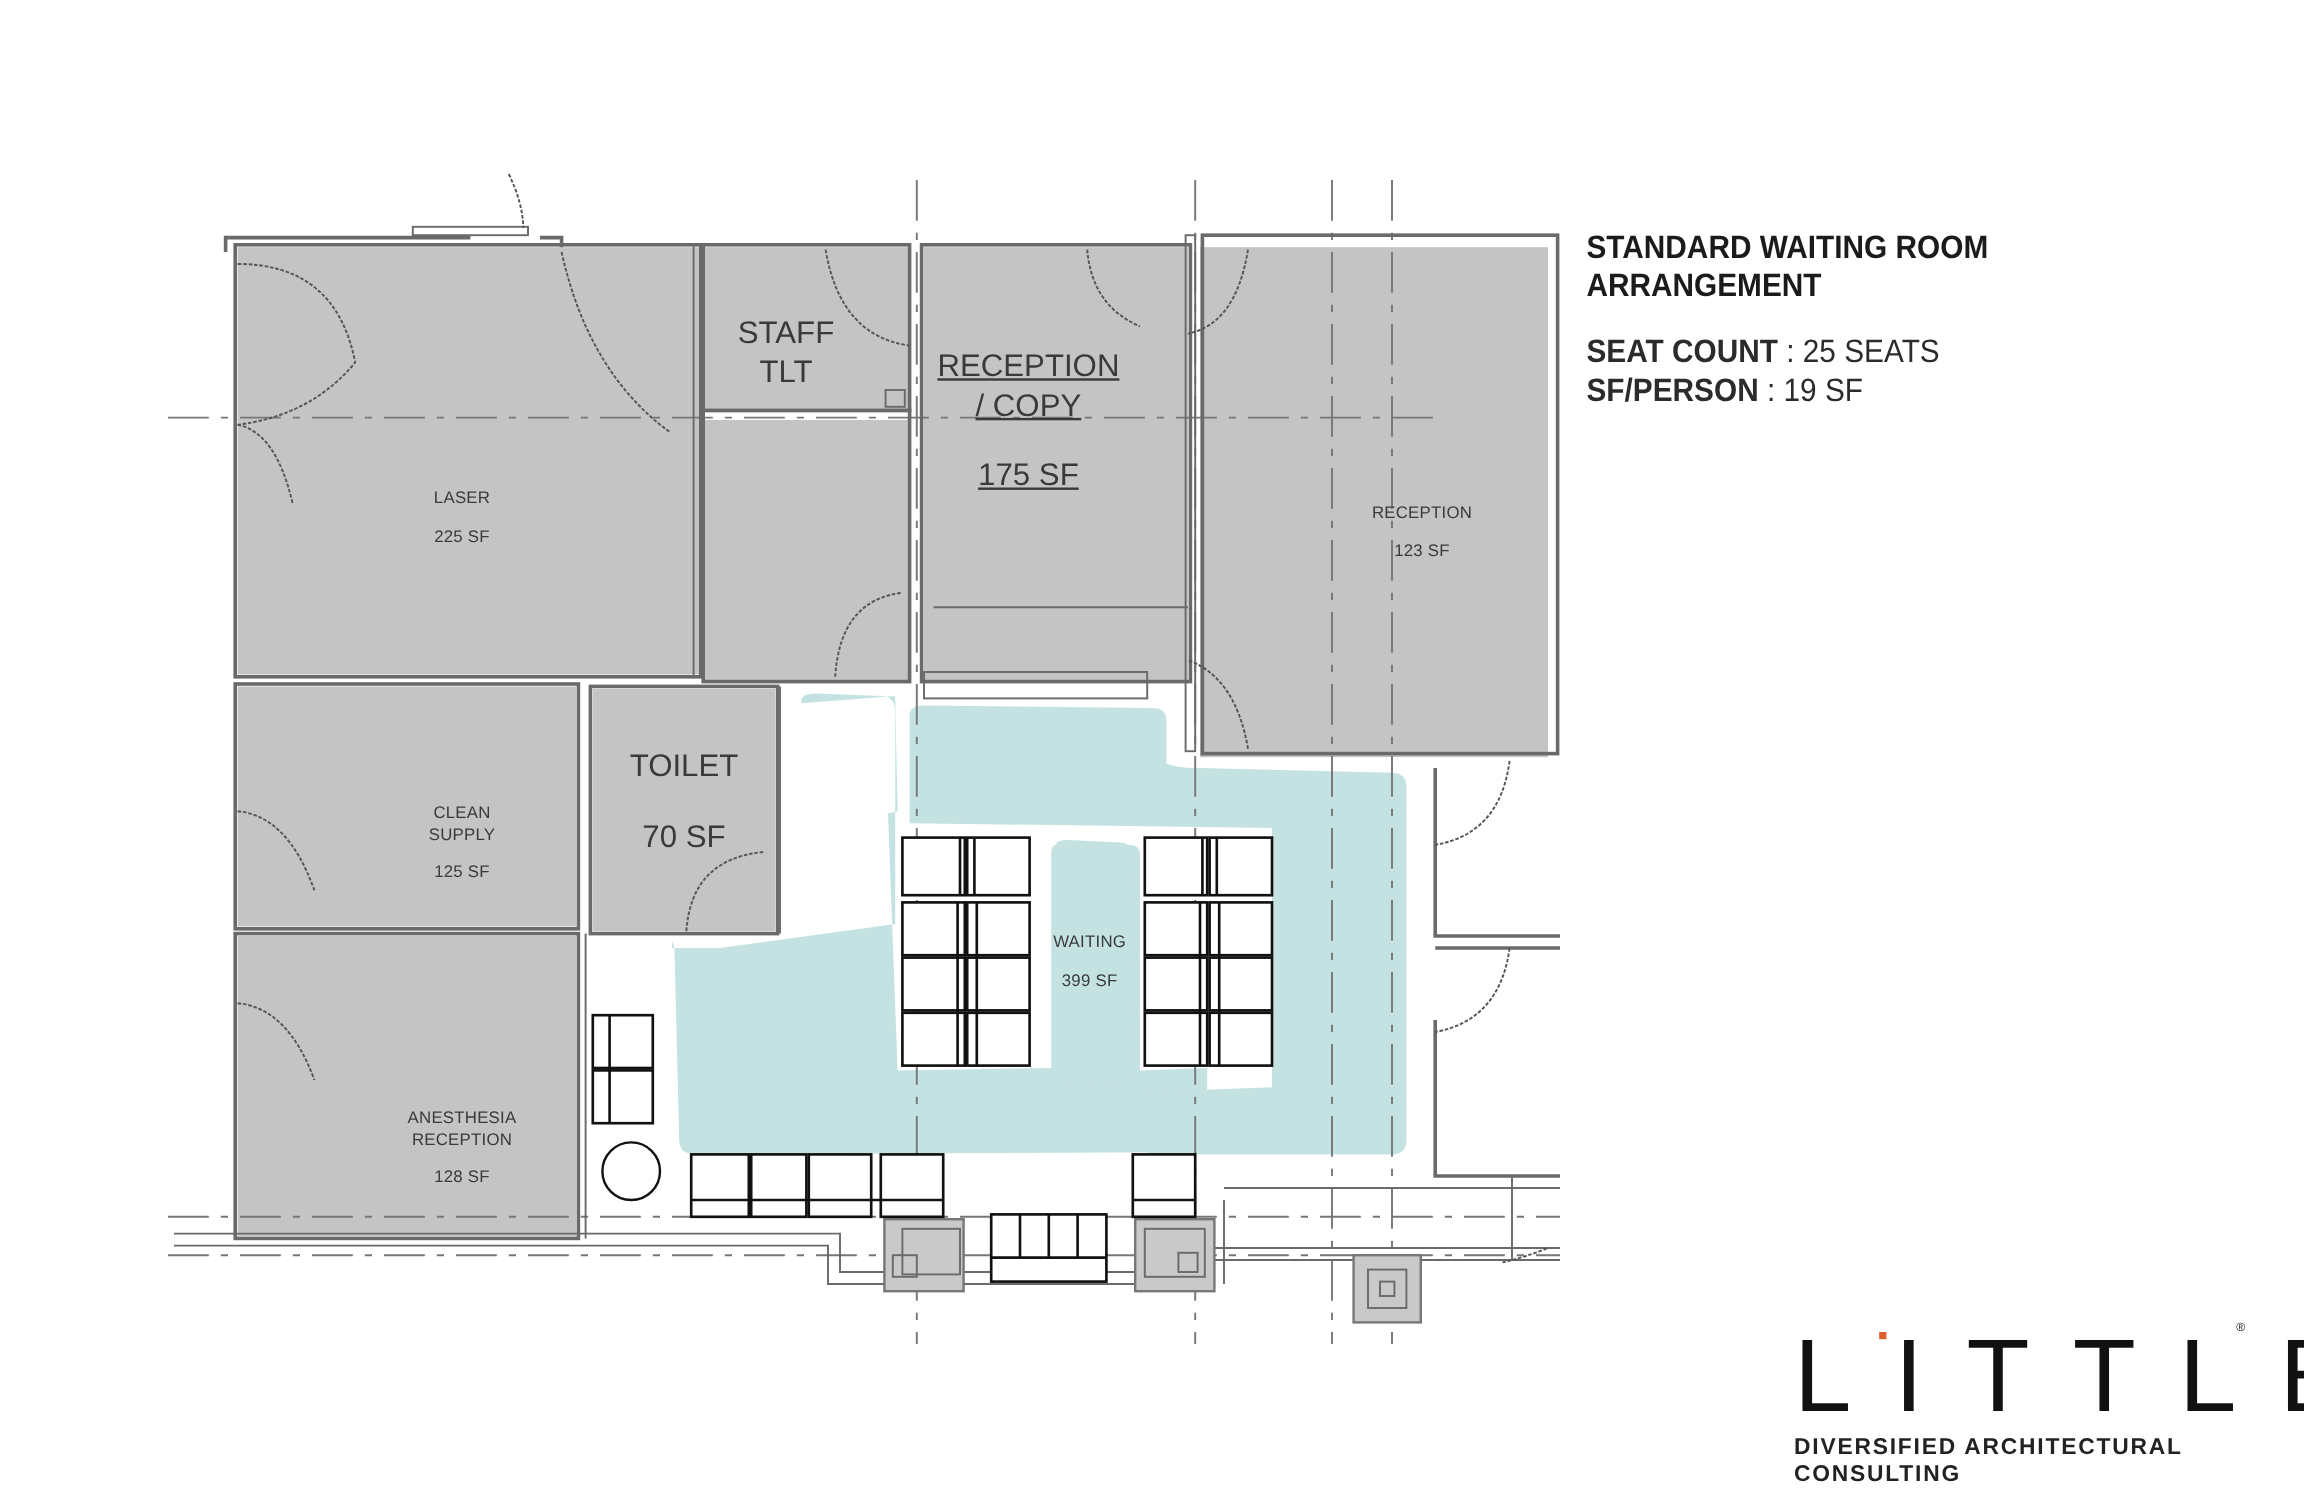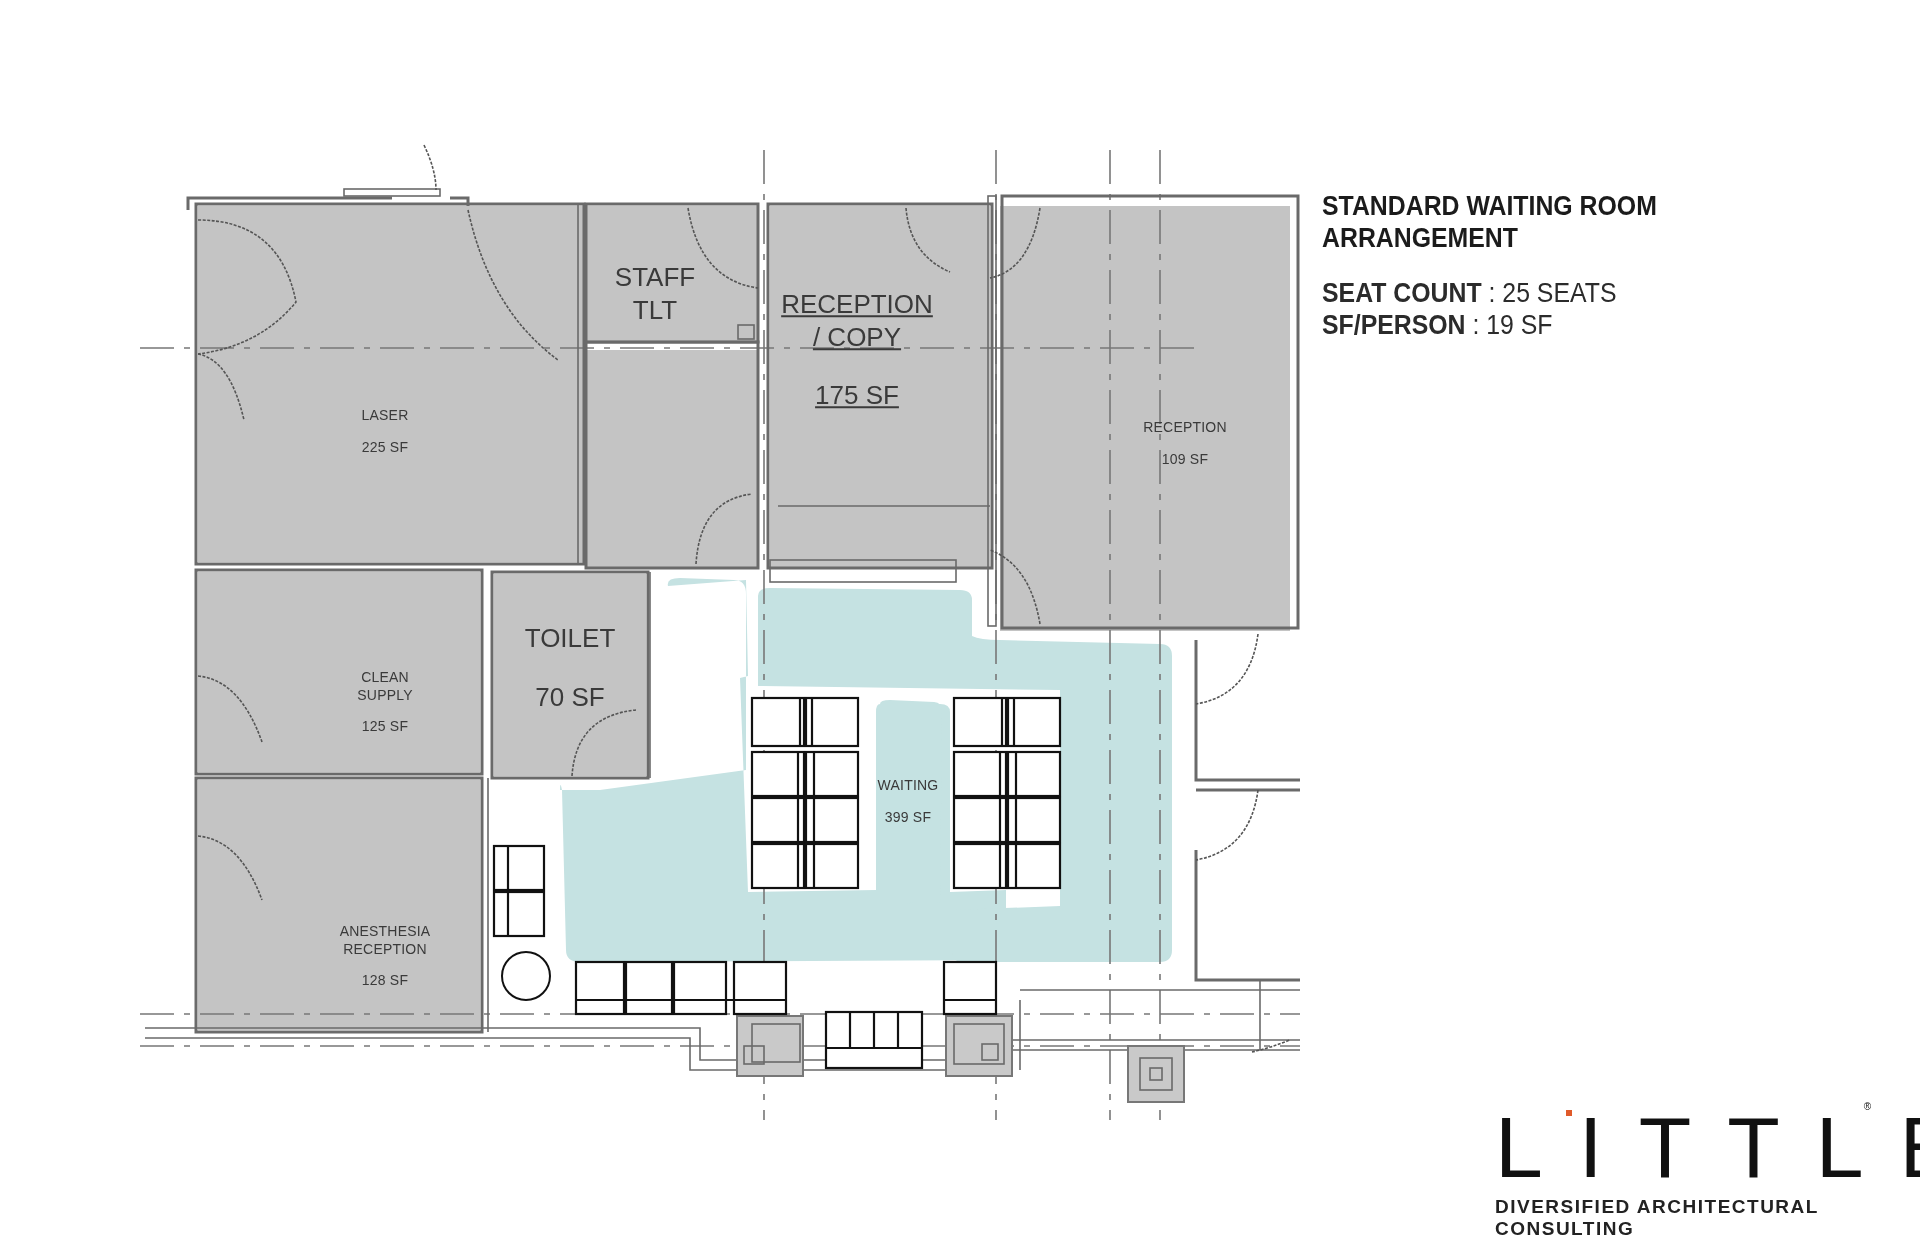--- a/index.html
+++ b/index.html
@@ -200,21 +200,21 @@
     </g>
   </g>
 </svg>
 
 <div id="labels">
     <div class="room-label small" style="left: 385px; top: 405px;"><span>LASER</span><span class="room-area">225 SF</span></div>
     <div class="room-label large" style="left: 655px; top: 293px;"><span>STAFF
 TLT</span></div>
     <div class="room-label large" style="left: 857px; top: 350px; text-decoration: underline;"><span>RECEPTION
 / COPY</span><span class="room-area">175 SF</span></div>
-    <div class="room-label small" style="left: 1185px; top: 417px;"><span>RECEPTION</span><span class="room-area">109 SF</span></div>
+    <div class="room-label small" style="left: 1185px; top: 417px;"><span>RECEPTION</span><span class="room-area">123 SF</span></div>
     <div class="room-label small" style="left: 385px; top: 676px;"><span>CLEAN
 SUPPLY</span><span class="room-area">125 SF</span></div>
     <div class="room-label large" style="left: 570px; top: 667px;"><span>TOILET</span><span class="room-area">70 SF</span></div>
     <div class="room-label small" style="left: 385px; top: 930px;"><span>ANESTHESIA
 RECEPTION</span><span class="room-area">128 SF</span></div>
     <div class="room-label small" style="left: 908px; top: 775px;"><span>WAITING</span><span class="room-area">399 SF</span></div>
   </div>
 
 <div id="legend">
   <div class="title">STANDARD WAITING ROOM</div>

